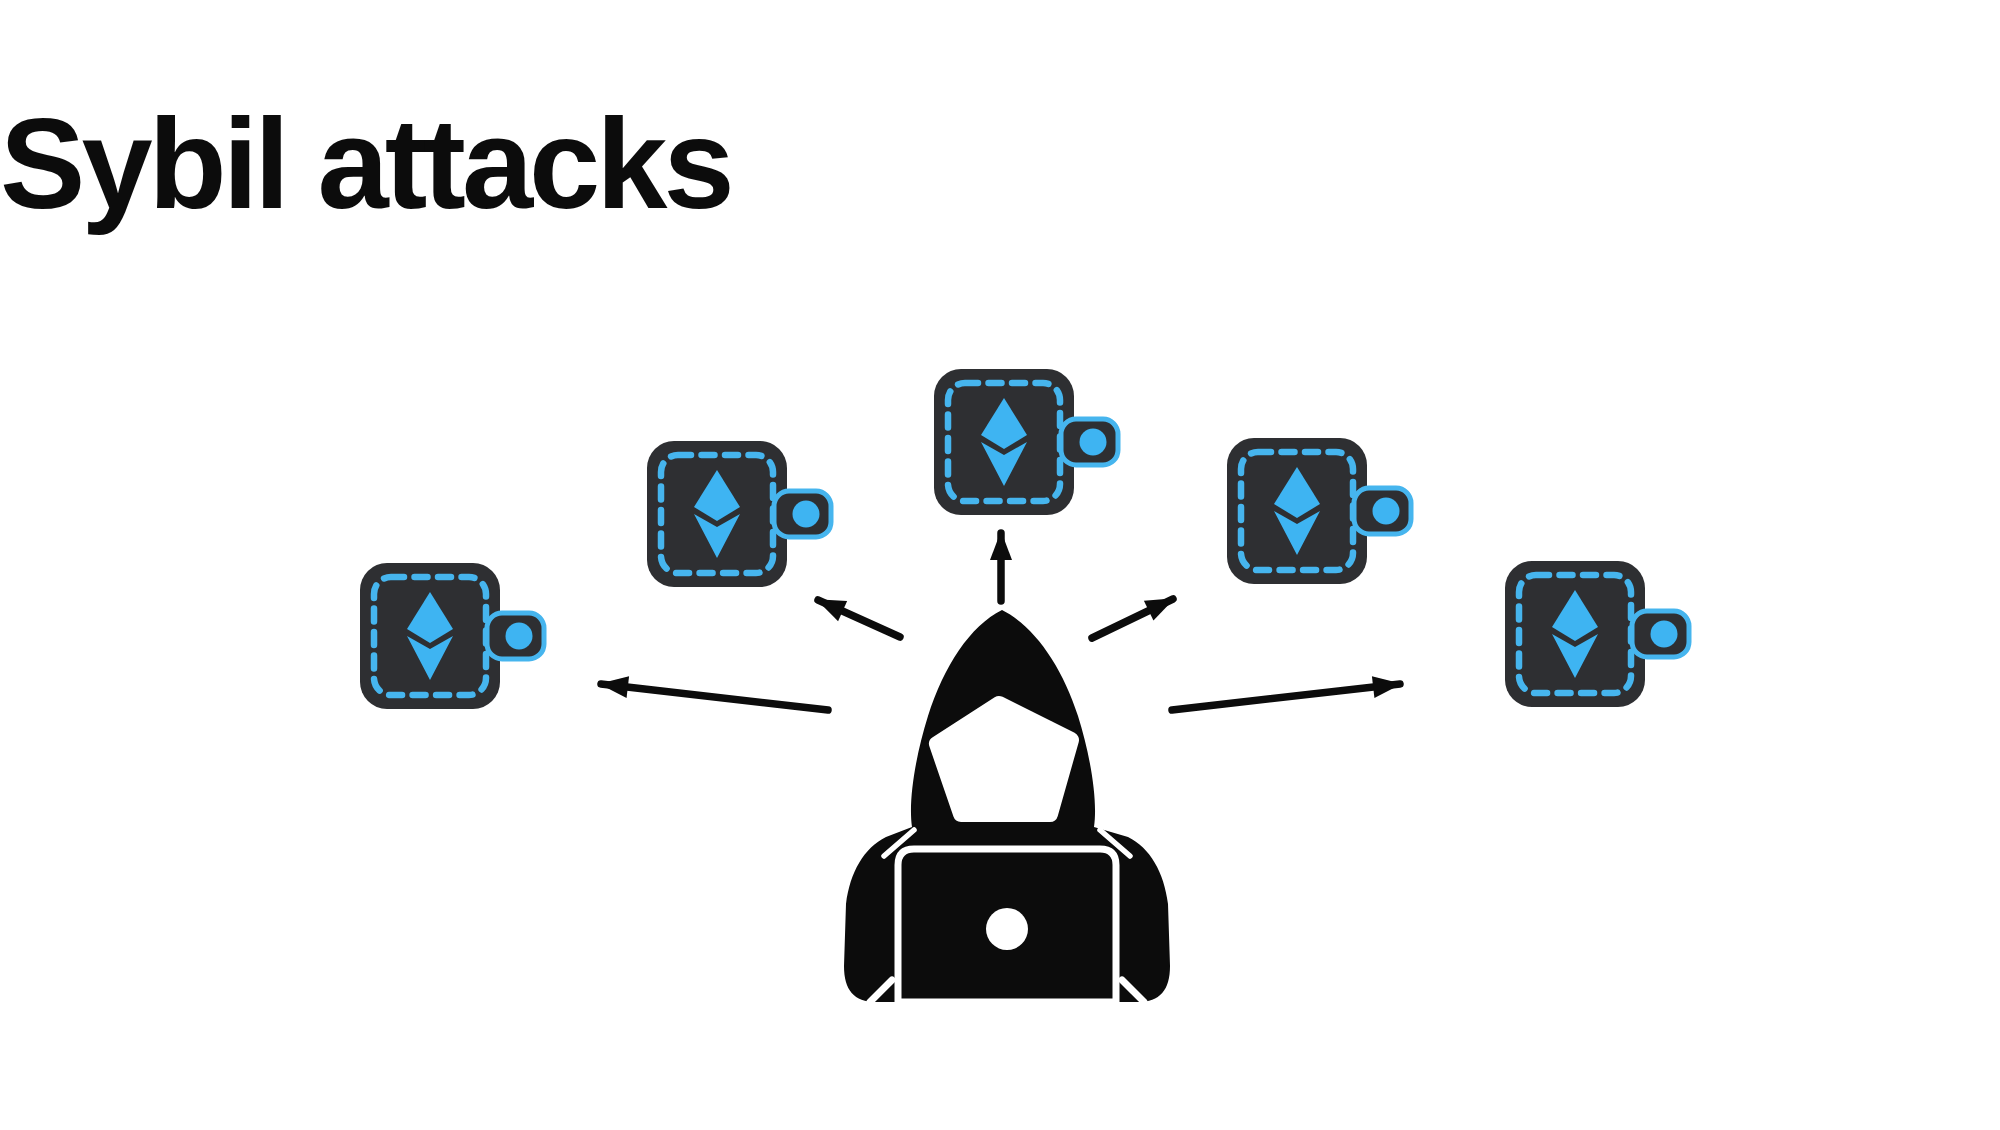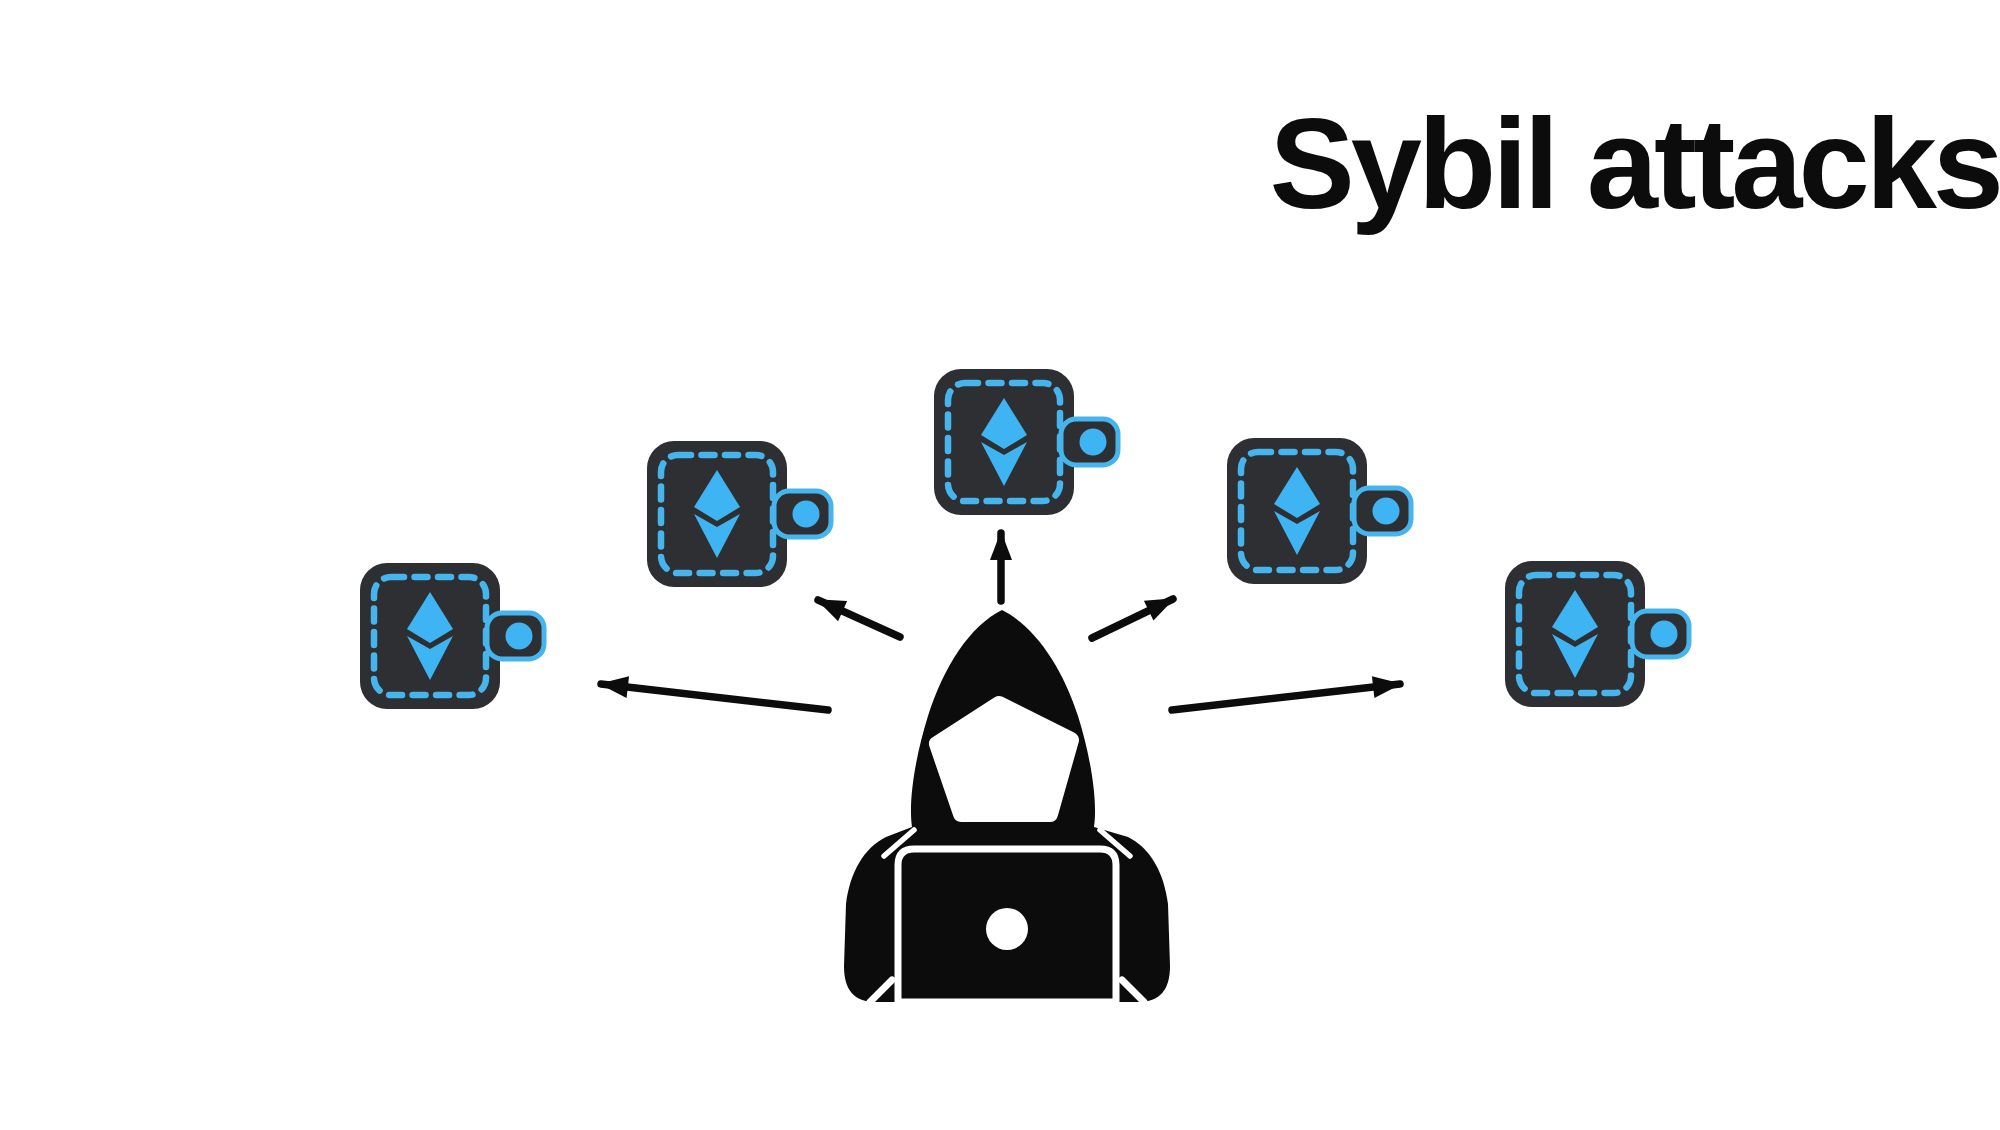--- a/index.html
+++ b/index.html
@@ -2,21 +2,21 @@
 <html><head>
 <meta charset="utf-8">
 <style>
   html,body{margin:0;padding:0;background:#ffffff;}
   .canvas{
     position:relative;width:2000px;height:1130px;background:#ffffff;
     overflow:hidden;font-family:"Liberation Sans",sans-serif;
   }
   .title{
     position:absolute;left:0;top:94px;width:100%;margin:0;
-    text-align:right;font-size:128px;line-height:1.1;font-weight:700;
+    text-align:left;font-size:128px;line-height:1.1;font-weight:700;
     letter-spacing:-4px;color:#0c0c0c;
   }
   .arrows{position:absolute;left:0;top:0;width:2000px;height:1130px;}
   .arrows line{stroke:#0c0c0c;stroke-width:7.5;stroke-linecap:round;}
   .wallet{position:absolute;width:190px;height:148px;}
   .wallet svg{display:block;width:100%;height:100%;}
   .w-far-left  {left:359px;top:562px;}
   .w-mid-left  {left:646px;top:440px;}
   .w-top-center{left:933px;top:368px;}
   .w-mid-right {left:1226px;top:437px;}

